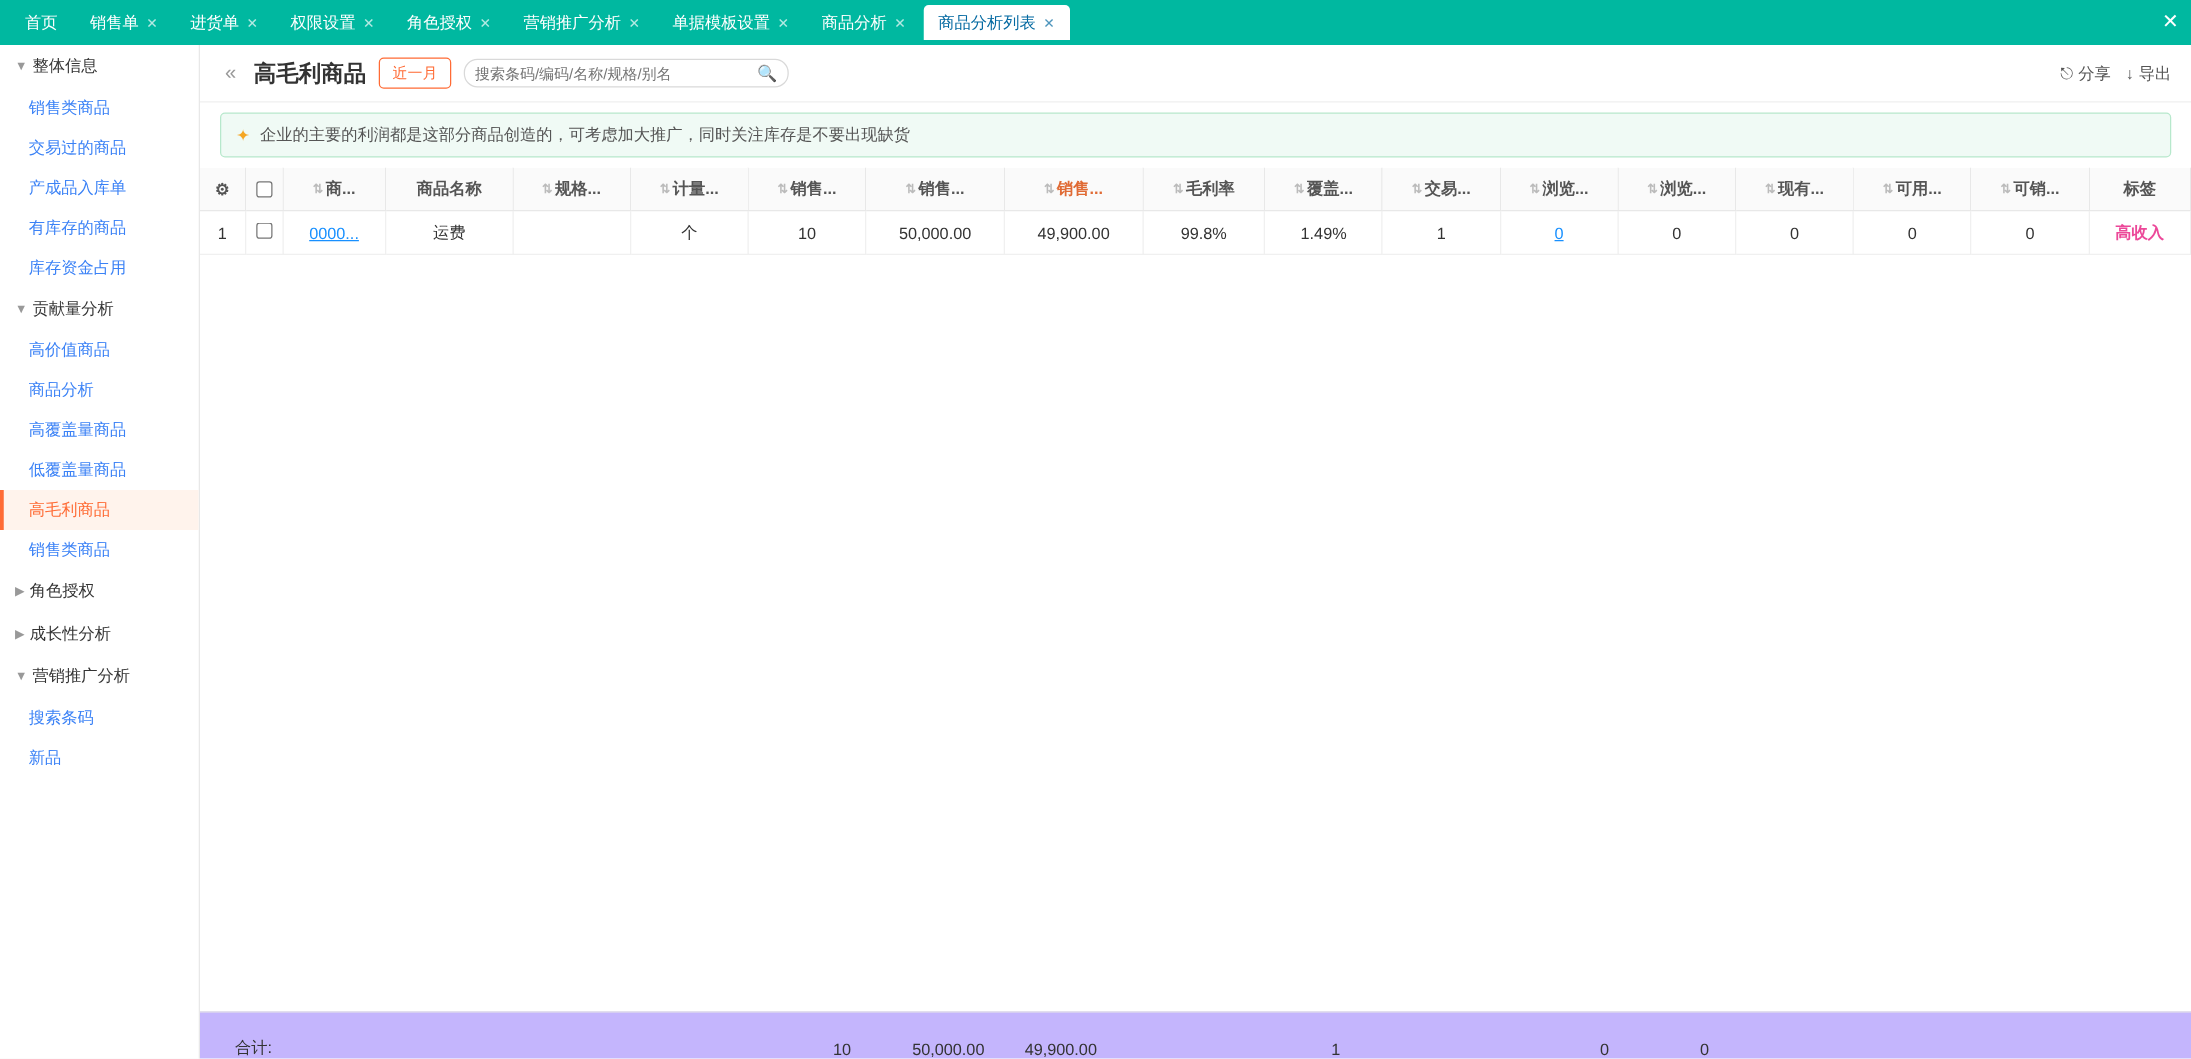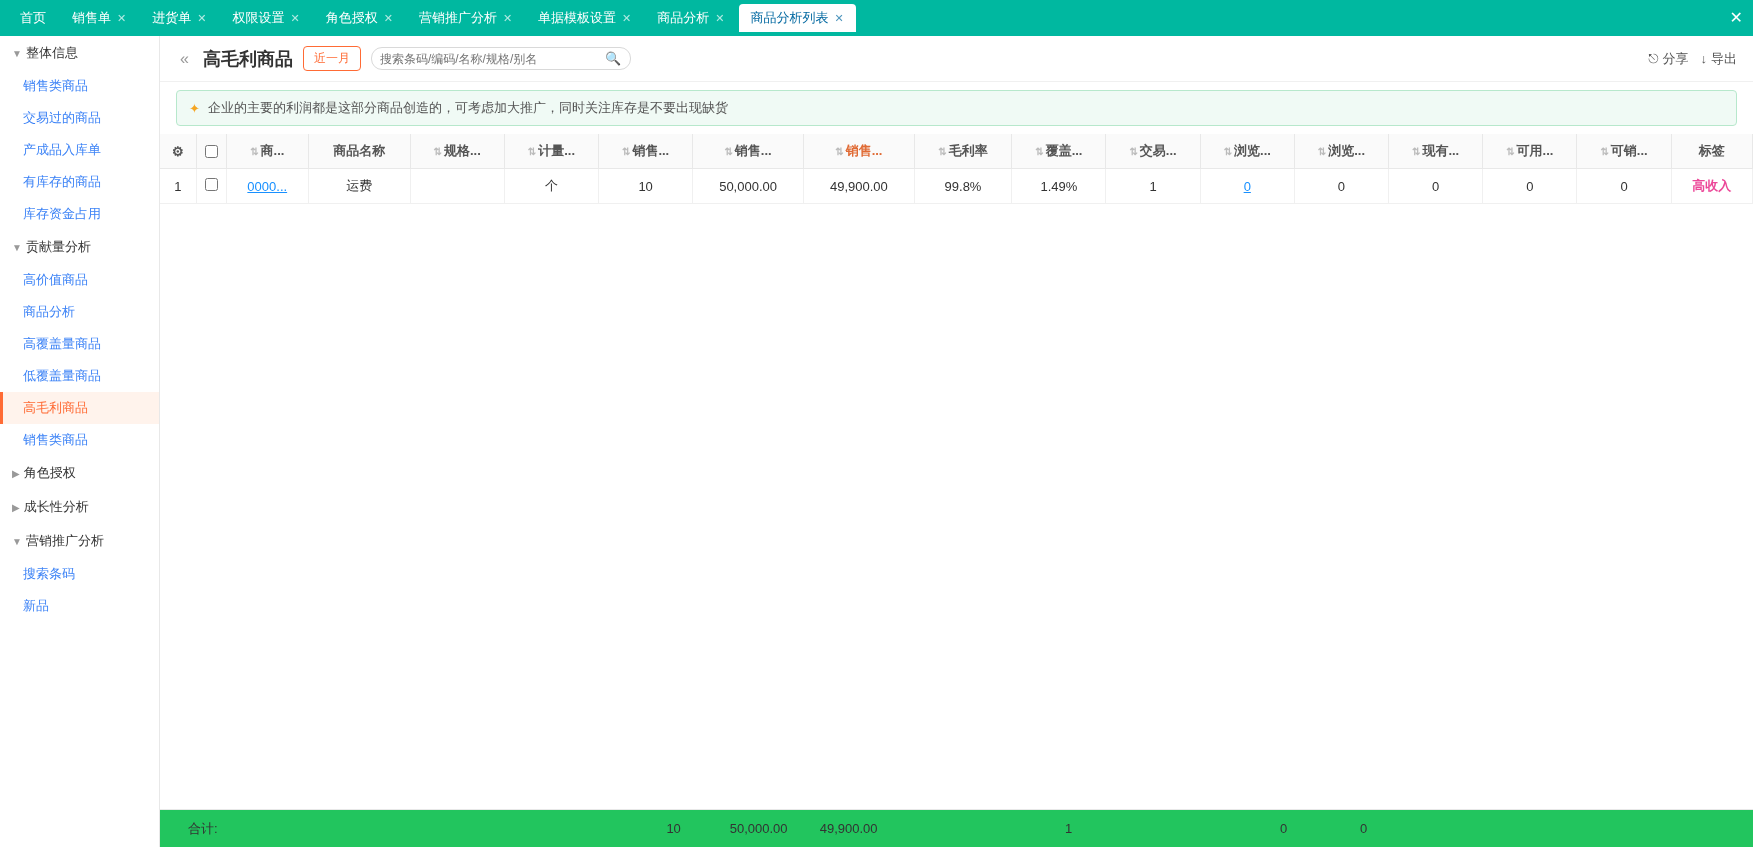--- a/index.html
+++ b/index.html
@@ -208,24 +208,24 @@
     }
     .tag-high { color: #ec4899; font-weight: bold; }
     .link-blue { color: #1890ff; text-decoration: underline; cursor: pointer; }
 
     
     .footer-row {
       position: absolute;
       bottom: 0;
       left: 0;
       right: 0;
-      background: #22c55e;
+      background: #c4b5fd;
       border-top: 1px solid #e8e8e8;
       display: flex;
-      align-items: center;
+      align-items: flex-end;
       height: 38px;
       padding: 0 8px;
       font-size: 13px;
       color: #333;
     }
     .footer-label { padding: 0 20px; font-weight: 500; }
     .footer-cells {
       display: flex;
       flex: 1;
       overflow: hidden;

